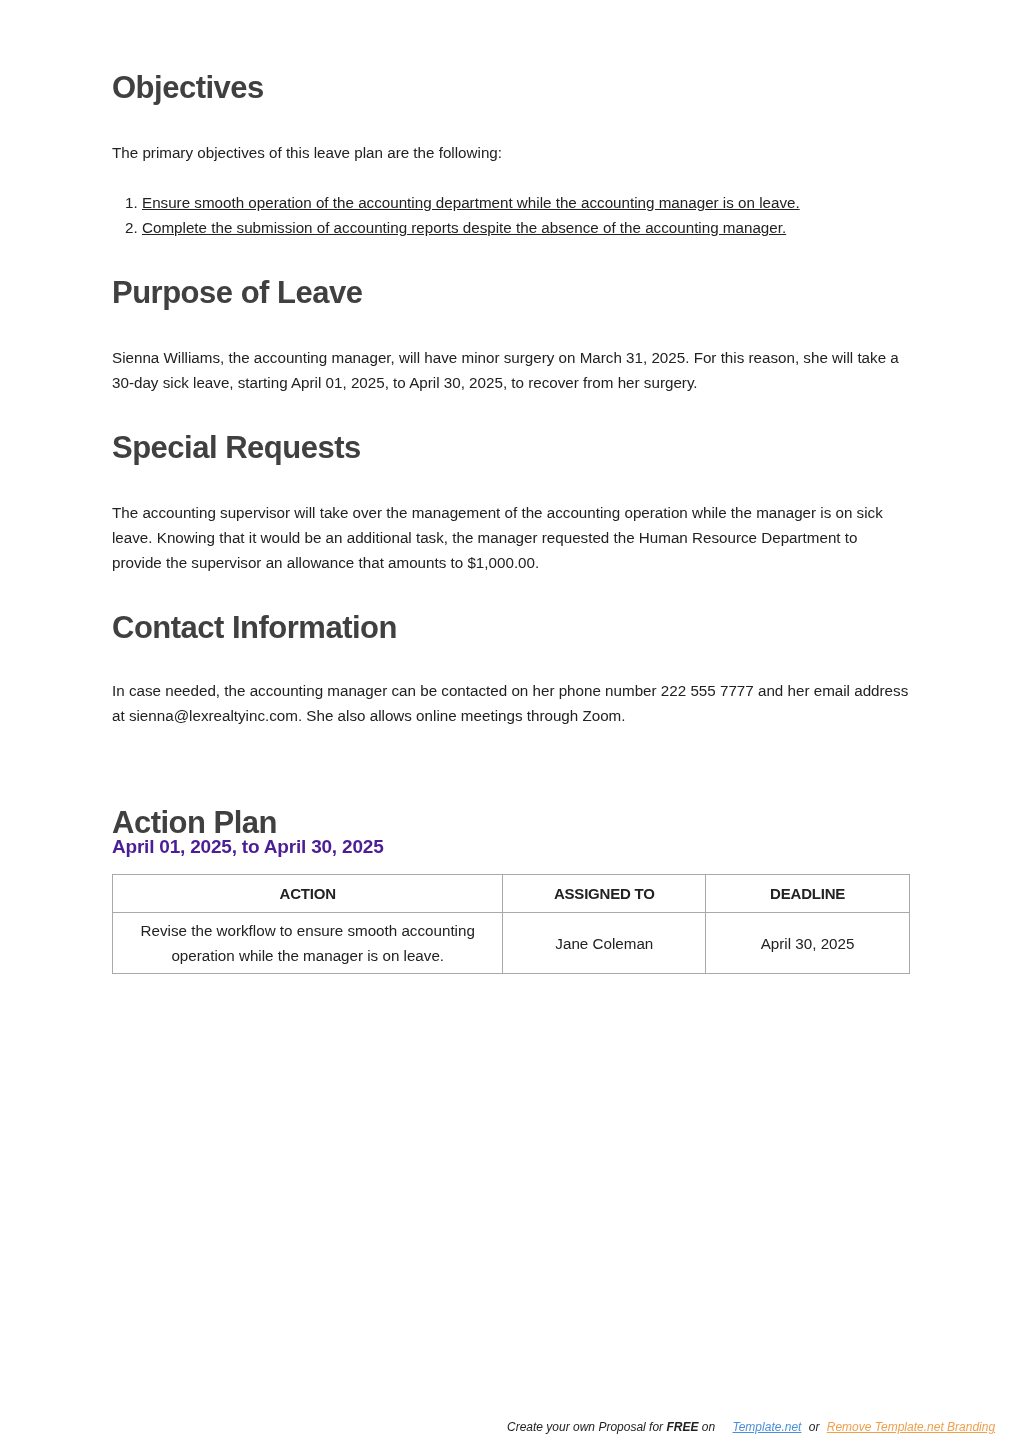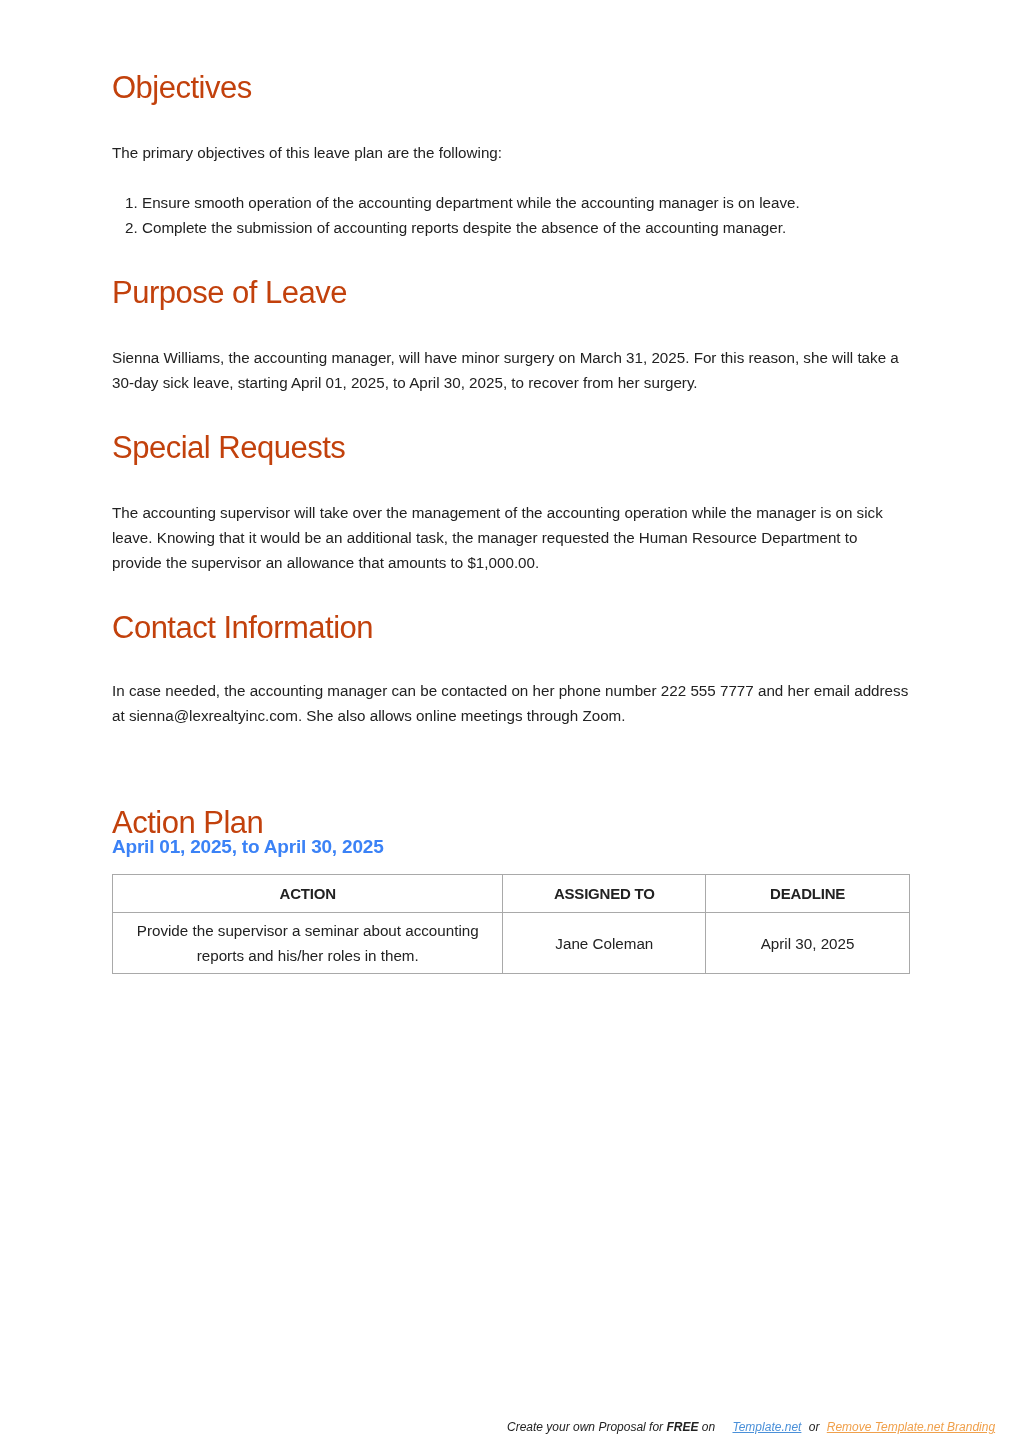--- a/index.html
+++ b/index.html
@@ -3,33 +3,33 @@
   <meta charset="utf-8">
   <style>
     html, body { margin: 0; padding: 0; background: #ffffff; }
     body {
       width: 1024px; height: 1446px; position: relative; overflow: hidden;
       font-family: "Liberation Sans", sans-serif; color: #1f1f1f;
     }
     .page { position: absolute; left: 112px; top: 0; width: 798px; }
     h2 {
       font-family: "Liberation Sans", sans-serif;
-      font-size: 31px; font-weight: normal; margin: 0; color: #c2410c;
+      font-size: 31px; font-weight: bold; margin: 0; color: #404040;
       letter-spacing: -0.5px; position: absolute; left: 0; white-space: nowrap;
     }
     h3 {
-      font-size: 19px; font-weight: bold; margin: 0; position: absolute; left: 0; color: #3b82f6;
+      font-size: 19px; font-weight: bold; margin: 0; position: absolute; left: 0; color: #4c1d95;
       letter-spacing: -0.2px;
     }
     p {
       margin: 0; font-size: 15.2px; line-height: 25px; position: absolute; left: 0; width: 798px;
       color: #222;
     }
     ol { margin: 0; padding: 0 0 0 30px; position: absolute; left: 0; width: 768px; font-size: 15.2px; line-height: 25px; color:#222; }
-    ol li { padding-left: 0; }
+    ol li { padding-left: 0; text-decoration: underline; }
     table {
       position: absolute; left: 0; top: 874px; width: 798px;
       border-collapse: collapse; font-size: 15.2px; color: #222;
     }
     th, td { border: 1px solid #a9a9a9; text-align: center; vertical-align: middle; }
     th { height: 35px; font-weight: bold; font-size: 15px; letter-spacing: -0.2px; }
     td { height: 60px; line-height: 25px; padding: 0 8px; }
     .footer {
       position: absolute; top: 1420px; left: 507px; font-size: 12px; color: #222; white-space: nowrap; font-style: italic;
     }
@@ -70,21 +70,21 @@
       </colgroup>
     <thead>
       <tr>
         <th>ACTION</th>
         <th>ASSIGNED TO</th>
         <th>DEADLINE</th>
       </tr>
     </thead>
     <tbody>
       <tr>
-        <td>Provide the supervisor a seminar about accounting reports and his/her roles in them.</td>
+        <td>Revise the workflow to ensure smooth accounting operation while the manager is on leave.</td>
         <td>Jane Coleman</td>
         <td>April 30, 2025</td>
       </tr>
     </tbody>
   </table>
 </div>
 
 <div class="footer">
   <span>Create your own Proposal for </span><b>FREE</b><span> on</span>
   <a class="link-blue">Template.net</a>

